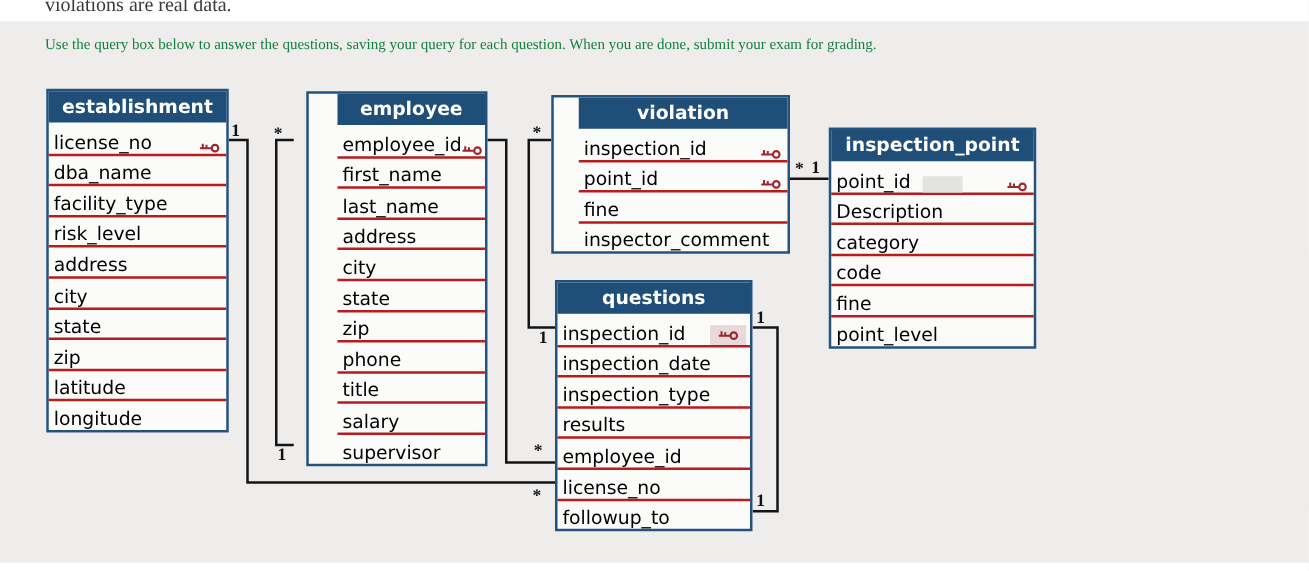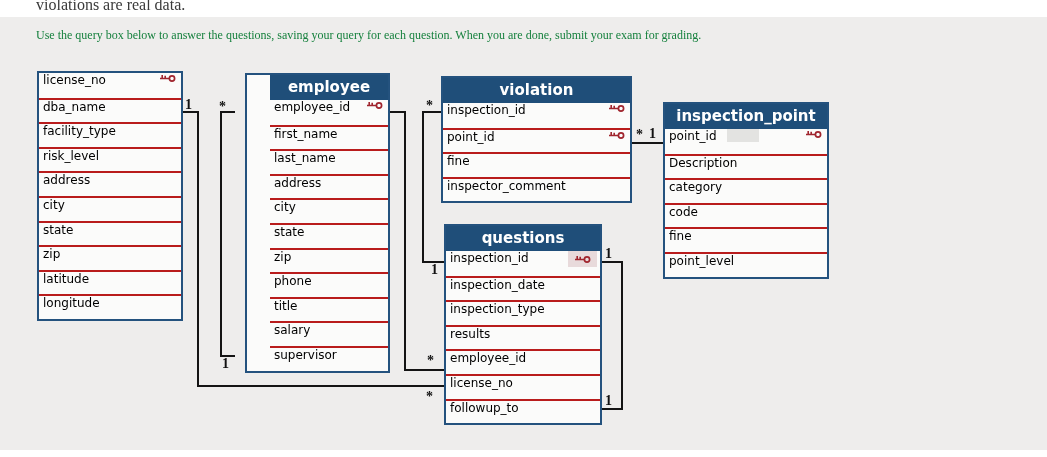--- a/index.html
+++ b/index.html
@@ -6,30 +6,30 @@
   body{width:1047px;height:457px;position:relative;background:#ffffff;overflow:hidden;}
   .gray-panel{position:absolute;left:0;top:17px;width:1047px;height:433px;background:#eeedec;}
   .top-text{position:absolute;left:36px;top:-4px;font-family:"Liberation Serif",serif;
             font-size:16px;color:#3a3a3a;white-space:nowrap;}
   .instruction{position:absolute;left:36px;top:28px;font-family:"Liberation Serif",serif;
             font-size:12px;color:#15803d;white-space:nowrap;}
   .diagram{position:absolute;left:0;top:0;width:1047px;height:457px;}
   .tbl{position:absolute;background:#fbfbfa;border:2px solid #24527e;box-sizing:border-box;}
   .tbl-header{background:#1f4e79;color:#ffffff;font-family:"DejaVu Sans",sans-serif;
             font-weight:bold;font-size:15px;text-align:center;height:25px;line-height:25px;}
-  .row{display:flex;align-items:flex-start;height:24.6px;padding:0 5px 0 4px;
-            font-family:"DejaVu Sans",sans-serif;font-size:12px;color:#000;box-sizing:border-box;}
+  .row{display:flex;align-items:flex-end;height:24.6px;padding:0 5px 0 4px;
+            font-family:"DejaVu Sans",sans-serif;font-size:15px;color:#000;box-sizing:border-box;}
   .row + .row{border-top:2px solid #b91c1c;}
   .fname{white-space:nowrap;}
   .key{margin-left:auto;display:flex;align-items:center;color:#a0252e;}
   .key.key-hl{background:#e8dadb;padding:3px 6px;margin-right:-2px;}
   .gray-box{display:inline-block;width:32px;height:13px;background:#e3e3e1;margin-left:10px;}
   #tbl-establishment{left:37px;top:71px;width:146px;}
   #tbl-employee{left:245px;top:73px;width:145px;padding-left:23px;}
-  #tbl-violation{left:441px;top:76px;width:191px;}
+  #tbl-violation{left:441px;top:76px;width:191px;padding-left:20px;}
   #tbl-inspection_point{left:663px;top:102px;width:166px;}
   #tbl-inspection{left:444px;top:224px;width:158px;}
   svg.lines{position:absolute;left:0;top:0;pointer-events:none;}
   svg.lines polyline{fill:none;stroke:#141414;stroke-width:2;}
   svg.lines text{font-family:"Liberation Serif",serif;font-weight:bold;font-size:14px;fill:#111;}
 </style>
 </head>
 <body>
 
 <div class="gray-panel"></div>
@@ -54,20 +54,21 @@
       <text x="431" y="274">1</text>
       <polyline points="632,143 663,143"></polyline>
       <text x="636" y="139">*</text>
       <text x="649" y="138">1</text>
       <polyline points="602,262 622,262 622,409 602,409"></polyline>
       <text x="605" y="258">1</text>
       <text x="605" y="405">1</text>
     </svg>
 
   <div class="tbl" id="tbl-establishment">
+    <div class="tbl-header">establishment</div>
   <div class="row">
         <span class="fname">license_no</span>
         <span class="key">
           <svg width="17" height="10" viewBox="0 0 17 10">
             <path d="M1 5.5 H10 M3.2 5.5 V2 M6.2 5.5 V2.8" stroke="currentColor" stroke-width="1.6" fill="none"></path>
             <circle cx="13" cy="5.5" r="2.6" stroke="currentColor" stroke-width="1.7" fill="none"></circle>
           </svg>
         </span>
       </div>
       <div class="row">

